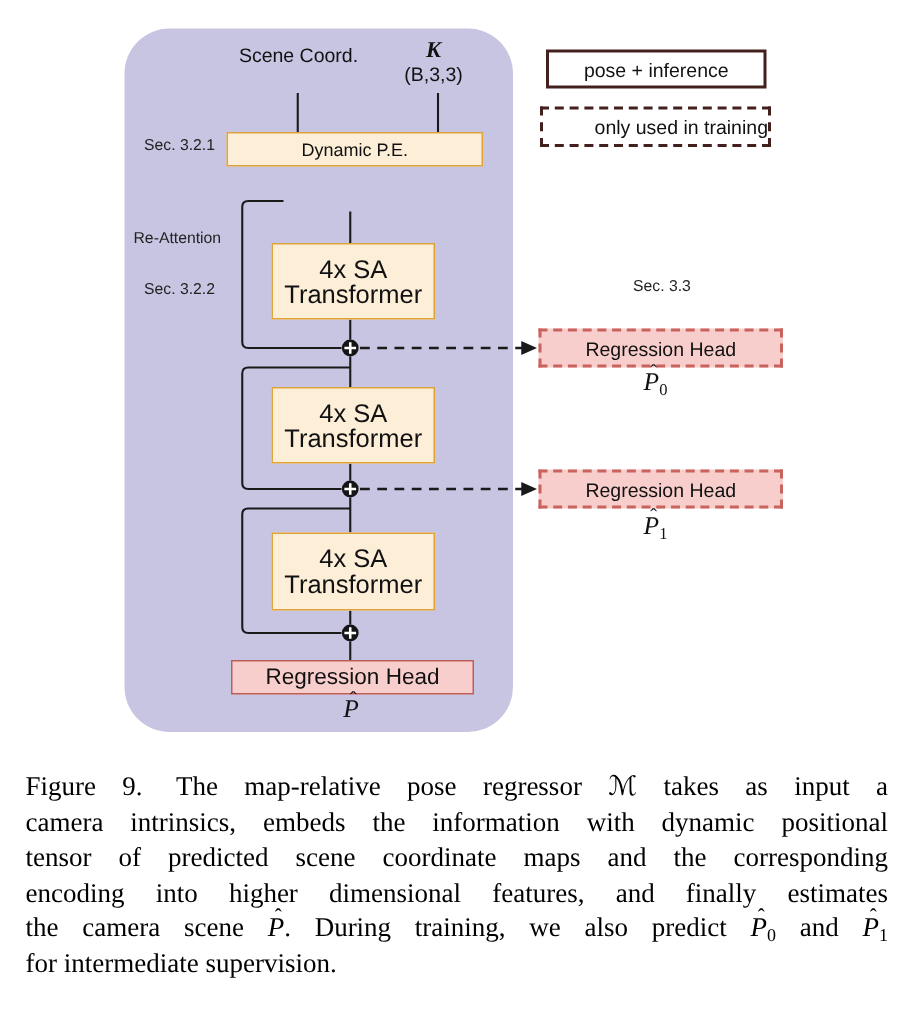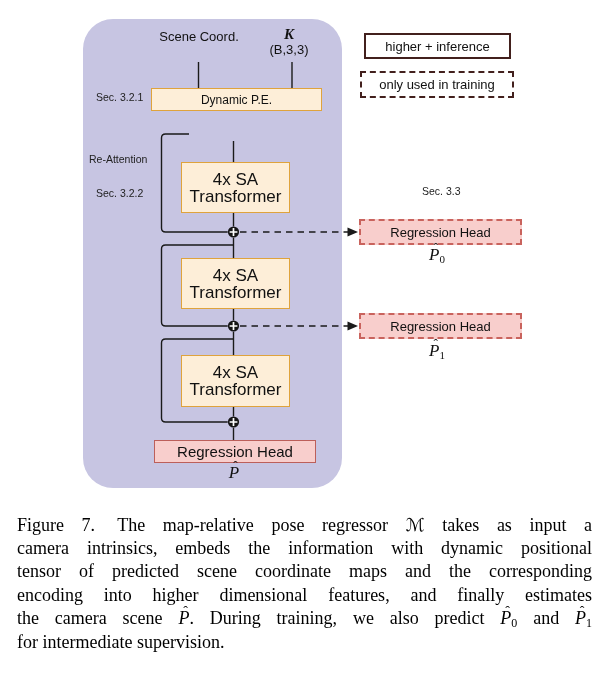--- a/index.html
+++ b/index.html
@@ -180,29 +180,29 @@
   </div>
 
   <div class="abs ctr pbox-solid headlabel-big" style="left:154px; top:440px; width:162px; height:23px;">
     <span>Regression Head</span>
   </div>
   <div class="abs pmath" style="left:204px; top:463px; width:60px; text-align:center;">
     <span class="phat"><span>P</span><span class="hat">ˆ</span></span>
   </div>
 
   <div class="abs ctr legend-box-solid legendlabel" style="left:364px; top:33px; width:147px; height:26px;">
-    <span>higher + inference</span>
-  </div>
-  <div class="abs ctr legend-box-dashed legendlabel" style="left:360px; top:71px; width:154px; height:27px;">
+    <span>pose + inference</span>
+  </div>
+  <div class="abs ctr legend-box-dashed legendlabel" style="left:360px; top:71px; width:154px; height:27px;justify-content:flex-end;">
     <span>only used in training</span>
   </div>
 
   <div class="caption">
     <div class="cap-line">
-      <span class="figno">Figure 7.</span>
+      <span class="figno">Figure 9.</span>
       <span>The map-relative pose regressor</span>
       <span class="mcal">ℳ</span>
       <span>takes as input a</span>
     </div>
     <div class="cap-line">
       <span>camera intrinsics, embeds the information with dynamic positional</span>
     </div>
     <div class="cap-line">
       <span>tensor of predicted scene coordinate maps and the corresponding</span>
     </div>

